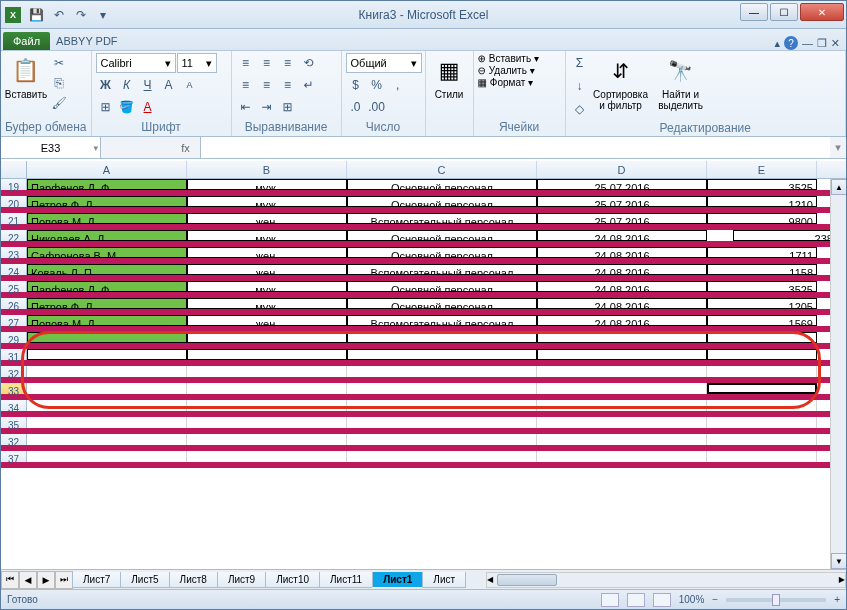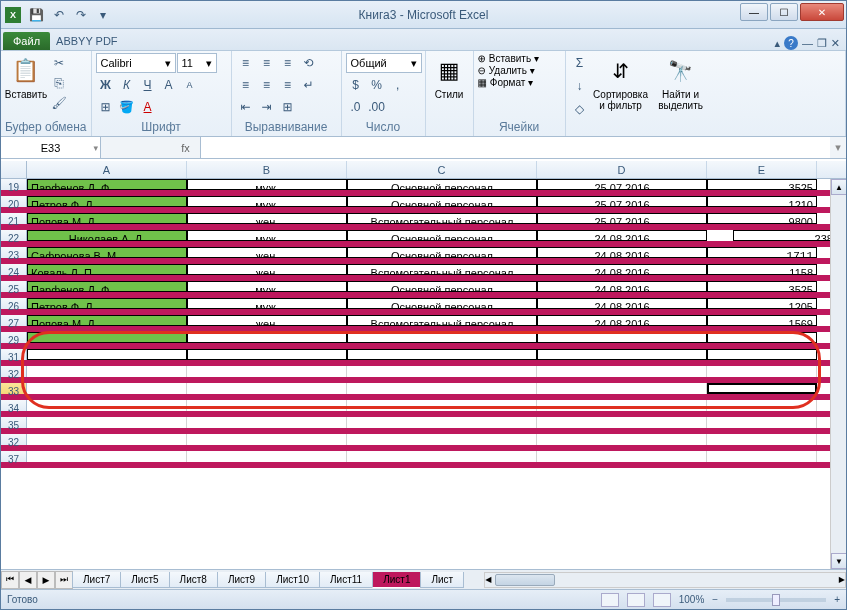--- a/index.html
+++ b/index.html
@@ -57,21 +57,21 @@
   .cell.right { text-align: right; }
   .active-cell { border: 2px solid #000 !important; }
   
   .highlight-oval { position: absolute; border: 3px solid #e03020; border-radius: 28px; pointer-events: none; }
   
   
   .sheet-bar { position: absolute; bottom: 20px; left: 0; right: 0; height: 20px; background: #e8eef4; border-top: 1px solid #a8bdd2; display: flex; align-items: center; }
   .sheet-nav { display: flex; }
   .sheet-nav-btn { width: 18px; height: 18px; border: 1px solid #bbb; background: #f0f0f0; display: flex; align-items: center; justify-content: center; font-size: 9px; cursor: pointer; }
   .sheet-tab { padding: 2px 10px; background: linear-gradient(#f4f8fc,#e2ecf6); border: 1px solid #a8bdd2; border-top: none; font-size: 10px; cursor: pointer; margin-left: -1px; }
-  .sheet-tab.active { background: #be185d; font-weight: normal; border-bottom-color: #fff; }
+  .sheet-tab.active { background: #0ea5e9; font-weight: bold; border-bottom-color: #fff; }
   .hscroll-track { flex: 1; margin-left: 20px; height: 16px; background: #e8eef4; border: 1px solid #ccc; display:flex; align-items:center; }
   .hscroll-thumb { width: 60px; height: 12px; background: linear-gradient(#dce6f0,#c4d4e4); border: 1px solid #9ab; border-radius: 2px; margin-left: 4px; }
   
   
   .status-bar { position: absolute; bottom: 0; left: 0; right: 0; height: 20px; background: linear-gradient(#e6eef7,#d4e0ee); border-top: 1px solid #a8bdd2; display: flex; align-items: center; padding: 0 6px; font-size: 10px; color: #3a5a7a; }
   .status-right { margin-left: auto; display: flex; align-items: center; gap: 8px; }
   .view-btn { width: 18px; height: 14px; border: 1px solid #aac; background: #f0f5fa; cursor: pointer; }
   .zoom-slider { width: 100px; height: 4px; background: #c0d0e0; position: relative; }
   .zoom-thumb { position: absolute; width: 8px; height: 12px; background: #eef; border: 1px solid #99b; top: -4px; left: 46px; }
   
@@ -229,20 +229,21 @@
       </div>
       <div class="big-btn" style="width:58px">
         <div class="icon-box" style="font-size:20px">⇵</div>
         <div class="label">Сортировка и фильтр</div>
       </div>
       <div class="big-btn" style="width:58px">
         <div class="icon-box" style="font-size:20px">🔭</div>
         <div class="label">Найти и выделить</div>
       </div>
     </div>
+    <div class="group-label">Редактирование</div>
   </div>
 </div>
 
 <div class="formula-row">
   <div class="name-box">
       <span>E33</span>
       <span class="dd">▾</span>
     </div>
   <div style="width:70px"></div>
   <div class="fx-label">fx</div>
@@ -281,33 +282,33 @@
       <div class="row">
         <div class="row-h">21</div>
         <div class="cell black-border green" style="width: 160px;">Попова М. Д.</div>
         <div class="cell black-border center" style="width: 160px;">жен.</div>
         <div class="cell black-border center" style="width: 190px;">Вспомогательный персонал</div>
         <div class="cell black-border center" style="width: 170px;">25.07.2016</div>
         <div class="cell black-border right" style="width: 110px;">9800</div>
       </div>
       <div class="row">
         <div class="row-h">22</div>
-        <div class="cell black-border green" style="width: 160px; text-align: center;">Николаев А. Д.</div>
+        <div class="cell black-border green" style="width: 160px;">Николаев А. Д.</div>
         <div class="cell black-border center" style="width: 160px;">муж.</div>
         <div class="cell black-border center" style="width: 190px;">Основной персонал</div>
         <div class="cell black-border center" style="width: 170px;">24.08.2016</div>
         <div class="cell black-border right" style="width: 110px; margin-left: 26px;">2385</div>
       </div>
       <div class="row">
         <div class="row-h">23</div>
         <div class="cell black-border green" style="width: 160px;">Сафронова В. М.</div>
         <div class="cell black-border center" style="width: 160px;">жен.</div>
         <div class="cell black-border center" style="width: 190px;">Основной персонал</div>
         <div class="cell black-border center" style="width: 170px;">24.08.2016</div>
-        <div class="cell black-border right" style="width: 110px; font-family: Liberation Mono, monospace;">1711</div>
+        <div class="cell black-border right" style="width: 110px;">1711</div>
       </div>
       <div class="row">
         <div class="row-h">24</div>
         <div class="cell black-border green" style="width: 160px;">Коваль Л. П.</div>
         <div class="cell black-border center" style="width: 160px;">жен.</div>
         <div class="cell black-border center" style="width: 190px;">Вспомогательный персонал</div>
         <div class="cell black-border center" style="width: 170px;">24.08.2016</div>
         <div class="cell black-border right" style="width: 110px;">1158</div>
       </div>
       <div class="row">

